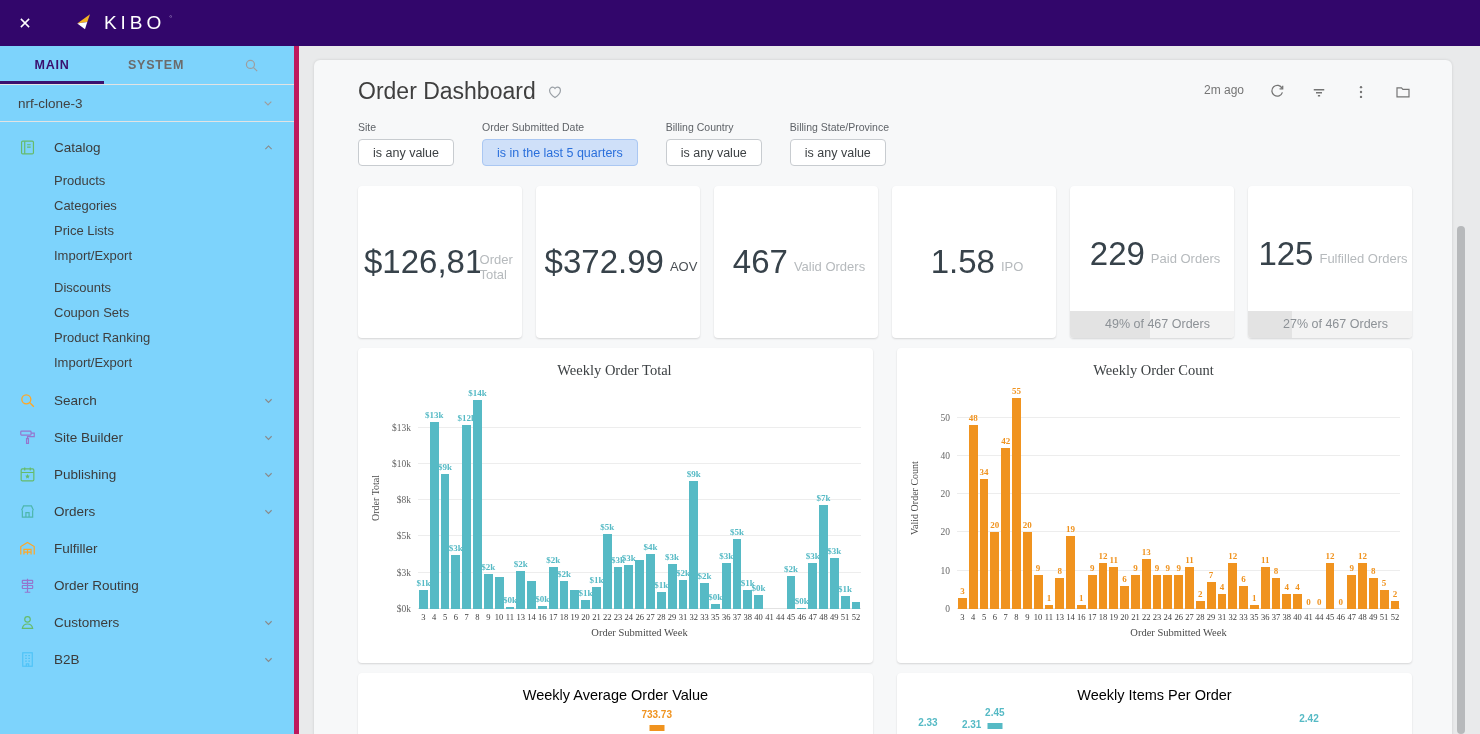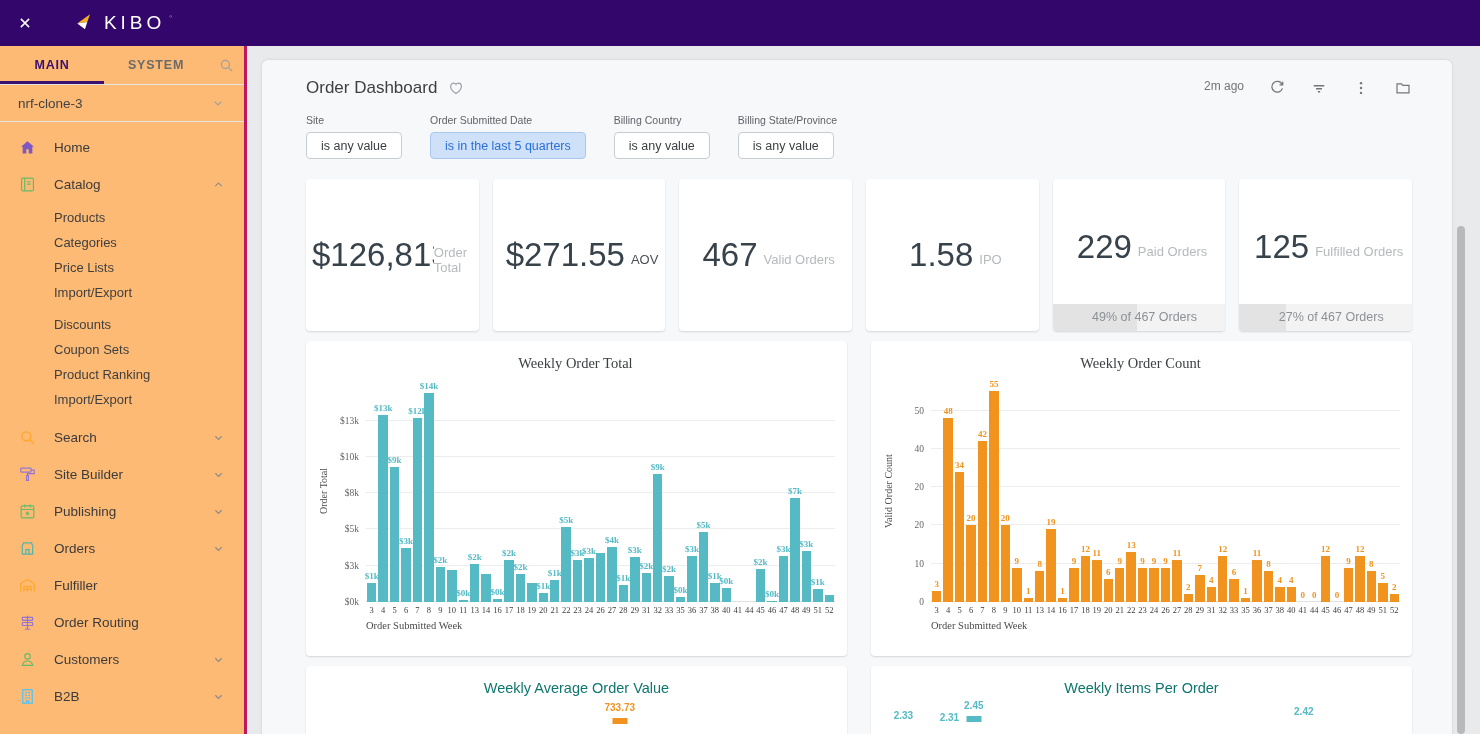--- a/index.html
+++ b/index.html
@@ -10,21 +10,21 @@
   .topbar { height:46px; background:#32066b; display:flex; align-items:center; }
   .topbar-left { width:247px; height:100%; position:relative; display:flex; align-items:center; }
   .close-btn { position:absolute; left:16px; width:18px; height:18px; cursor:pointer; }
   .logo { position:absolute; left:50%; transform:translateX(-50%); display:flex; align-items:center; gap:7px; }
   .logo-mark { width:22px; height:20px; }
   .logo-text { color:#fff; font-size:19px; letter-spacing:4px; font-weight:500; }
   .logo-tm { color:#cfc3e6; font-size:8px; margin-left:-3px; align-self:flex-start; }
 
   
   .body { display:flex; height:688px; }
-  .sidebar { width:247px; background:#fdba74; border-right:3px solid #be185d; overflow:hidden; }
+  .sidebar { width:299px; background:#7dd3fc; border-right:5px solid #be185d; overflow:hidden; }
   .main { flex:1; position:relative; overflow:hidden; padding:14px 28px 0 15px; }
 
   
   .tabs { height:39px; display:flex; align-items:stretch; border-bottom:1px solid #e3e3e3; }
   .tab { width:104px; display:flex; align-items:center; justify-content:center; font-size:12.5px; letter-spacing:.8px; font-weight:700; color:#6b6b6b; position:relative; cursor:pointer; }
   .tab.active { color:#3a0f6e; }
   .tab.active::after { content:""; position:absolute; bottom:0; left:0; right:0; height:3px; background:#3a0f6e; }
   .tab-search { flex:1; display:flex; align-items:center; justify-content:center; cursor:pointer; }
   .tab-search svg { width:17px; height:17px; }
   .env-row { height:37px; display:flex; align-items:center; padding:0 18px; border-bottom:1px solid #e3e3e3; font-size:13.5px; color:#424242; cursor:pointer; }
@@ -35,21 +35,21 @@
   .mi .ic svg { width:100%; height:100%; }
   .mi .lbl { font-size:13.5px; color:#3b3b3b; }
   .mi .chev { margin-left:auto; width:15px; height:15px; }
   .chev svg { width:100%; height:100%; }
   .sub { height:25px; display:flex; align-items:center; padding-left:54px; font-size:13px; color:#3f3f3f; cursor:pointer; }
   .subwrap { margin:2px 0 7px 0; }
 
   
   .panel { background:#f7f8f9; border-radius:6px 6px 0 0; height:calc(734px); padding:18px 40px 0 44px; box-shadow:0 0 3px rgba(0,0,0,.12); }
   .hdr { display:flex; align-items:center; }
-  .hdr-title { font-size:17px; color:#3f3f3f; font-weight:400; }
+  .hdr-title { font-size:23px; color:#3f3f3f; font-weight:400; }
   .hdr-heart { width:18px; height:18px; margin-left:10px; cursor:pointer; }
   .hdr-heart svg { width:100%; height:100%; }
   .hdr-right { margin-left:auto; display:flex; gap:24px; }
   .hdr-ago { font-size:12px; color:#757575; }
   .hicon { width:18px; height:18px; cursor:pointer; }
   .hicon svg { width:100%; height:100%; }
 
   
   .filters { display:flex; gap:28px; margin-top:16px; }
   .fgroup .flabel { font-size:10.5px; color:#5f6368; margin-bottom:6px; }
@@ -77,25 +77,25 @@
   .c-yticks span { position:absolute; right:7px; transform:translateY(50%); font-size:9.5px; color:#666; }
   .c-plot { flex:1; position:relative; }
   .gline { position:absolute; left:0; right:0; height:1px; background:#ededed; }
   .gline.base { background:#e2e2e2; }
   .barrow { position:absolute; left:0; right:0; top:0; bottom:0; display:flex; align-items:flex-end; }
   .slot { flex:1; height:100%; position:relative; display:flex; align-items:flex-end; justify-content:center; padding:0 1px; }
   .bar { width:100%; }
   .blab { position:absolute; left:50%; transform:translateX(-50%); font-size:9px; font-weight:700; white-space:nowrap; }
   .c-xlabels { display:flex; margin-left:50px; margin-right:0; margin-top:3px; }
   .c-xlabels span { flex:1; text-align:center; font-size:8.5px; color:#3c3c3c; }
-  .c-xtitle { font-size:10.5px; color:#4a4a4a; margin-top:5px; margin-left:50px; }
+  .c-xtitle { text-align:center; font-size:10.5px; color:#4a4a4a; margin-top:5px; margin-left:50px; }
 
   
   .peek-card { flex:1; height:120px; background:#fff; border-radius:4px; box-shadow:0 1px 2px rgba(0,0,0,.14); position:relative; overflow:hidden; }
-  .peek-title { text-align:center; font-size:14.5px; color:#0f766e; margin-top:14px; }
+  .peek-title { text-align:center; font-size:14.5px; color:#000000; margin-top:14px; }
   .plab { position:absolute; transform:translateX(-50%); font-size:10px; font-weight:700; }
   .pstub { position:absolute; transform:translateX(-50%); width:15px; height:6px; }
 
   
   .scroll-thumb { position:absolute; right:15px; top:180px; bottom:0; width:8px; border-radius:4px; background:#b7b9bb; }
 </style>
 </head>
 <body>
 
 <div class="app">
@@ -128,26 +128,20 @@
             </svg>
           </div>
       </div>
       <div class="env-row">
         <span>nrf-clone-3</span>
         <span class="chev"><svg viewBox="0 0 24 24" fill="none" stroke="#9e9e9e" stroke-width="1.8">
               <path d="M7 10l5 5 5-5"></path>
             </svg></span>
       </div>
       <nav class="menu" id="menu">
-          <div class="mi">
-            <span class="ic"><svg viewBox="0 0 24 24">
-                <path fill="#7e57c2" d="M12 4.2L3.8 11.2h2.1v8.3h4.6v-5.4h3v5.4h4.6v-8.3h2.1z"></path>
-              </svg></span>
-            <span class="lbl">Home</span>
-          </div>
           <div class="mi">
             <span class="ic"><svg viewBox="0 0 24 24" fill="none" stroke="#66bb6a" stroke-width="1.5">
                 <rect x="4.5" y="4" width="15" height="16" rx="1.5"></rect>
                 <path d="M8.5 4v16"></path>
                 <path d="M11.5 8.5h4.5M11.5 11.5h4.5"></path>
               </svg></span>
             <span class="lbl">Catalog</span>
             <span class="chev"><svg viewBox="0 0 24 24" fill="none" stroke="#8a8a8a" stroke-width="1.8">
                 <path d="M7 14.5l5-5 5 5"></path>
               </svg></span>
@@ -279,21 +273,21 @@
             <div class="fgroup"><div class="flabel">Billing Country</div><div class="fchip">is any value</div></div>
             <div class="fgroup"><div class="flabel">Billing State/Province</div><div class="fchip">is any value</div></div>
           </div>
 
         <div class="kpis" id="kpis">
             <div class="kpi">
               <div class="kpi-val">$126,813...</div>
               <div class="kpi-lbl">Order Total</div>
             </div>
             <div class="kpi">
-              <div class="kpi-val">$271.55</div>
+              <div class="kpi-val">$372.99</div>
               <div class="kpi-lbl dark">AOV</div>
             </div>
             <div class="kpi">
               <div class="kpi-val">467</div>
               <div class="kpi-lbl">Valid Orders</div>
             </div>
             <div class="kpi">
               <div class="kpi-val">1.58</div>
               <div class="kpi-lbl">IPO</div>
             </div>

